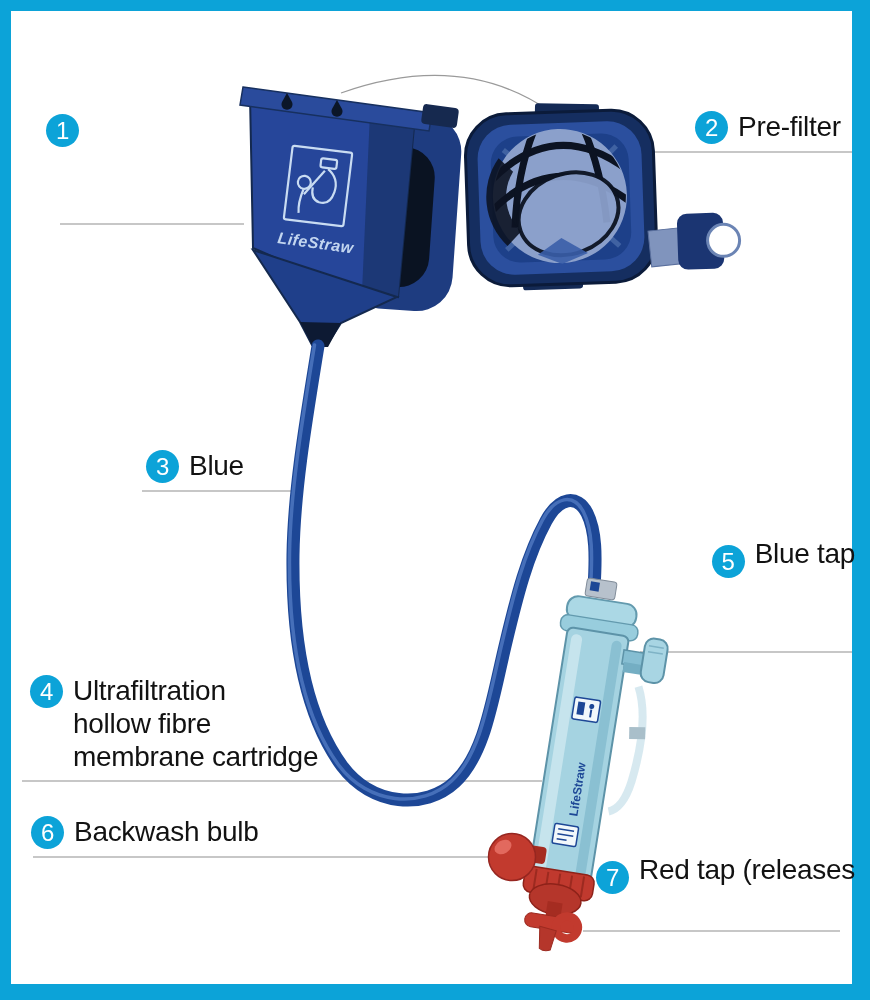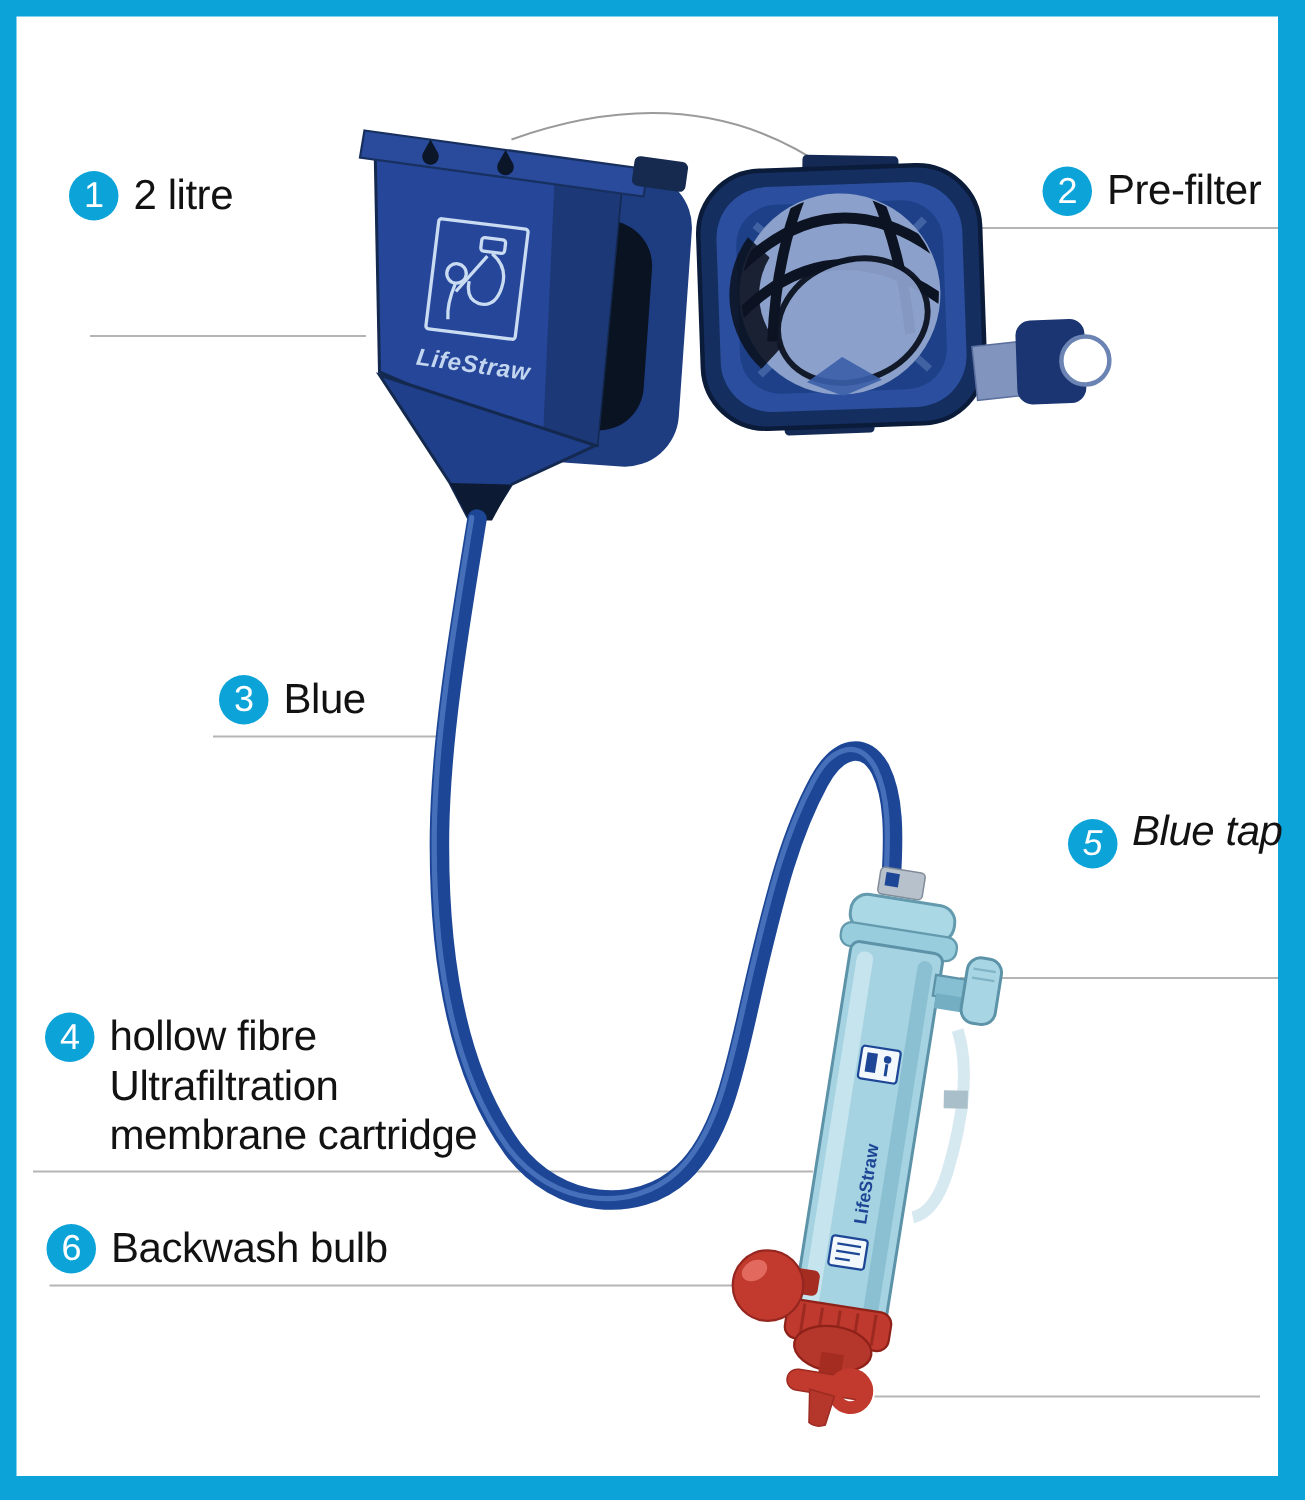--- a/index.html
+++ b/index.html
@@ -22,21 +22,21 @@
     background:#0ca3d8;color:#ffffff;font-size:24px;font-weight:400;
     display:flex;align-items:center;justify-content:center;margin-top:1px;
   }
   .lines{display:flex;flex-direction:column;}
   .lines span{display:block;white-space:nowrap;}
 
   .label-right{
     position:absolute;text-align:right;font-size:28px;line-height:33px;
     color:#121212;letter-spacing:-0.3px;
   }
-  .label-right .row{white-space:nowrap;font-style:italic;}
+  .label-right .row{white-space:nowrap;}
   .label-right .num{
     display:inline-flex;vertical-align:-7px;margin-right:10px;margin-top:0;
   }
   .label-right .ln{display:block;white-space:nowrap;}
 
   svg text{font-family:"Liberation Sans",sans-serif;}
 </style>
 </head>
 <body>
 
@@ -167,54 +167,54 @@
     <g>
       <rect x="526" y="846" width="20" height="17" rx="4" fill="#a52c21" transform="rotate(9 536 854)"></rect>
       <circle cx="512" cy="857" r="23.5" fill="#c23a2e" stroke="#962620" stroke-width="1.5"></circle>
       <ellipse cx="503" cy="847" rx="9" ry="6.5" fill="#e2695e" transform="rotate(-30 503 847)"></ellipse>
     </g>
   </svg>
 
   <div class="label" style="left:46px;top:113px;">
     <span class="num">1</span>
     <span class="lines">
-      <span>2 litre</span>
     </span>
   </div>
 
   <div class="label" style="left:695px;top:110px;">
     <span class="num">2</span>
     <span class="lines">
       <span>Pre-filter</span>
     </span>
   </div>
 
   <div class="label" style="left:146px;top:449px;">
     <span class="num">3</span>
     <span class="lines">
       <span>Blue</span>
     </span>
   </div>
 
   <div class="label" style="left:30px;top:674px;">
     <span class="num">4</span>
     <span class="lines">
+      <span>Ultrafiltration</span>
       <span>hollow fibre</span>
-      <span>Ultrafiltration</span>
       <span>membrane cartridge</span>
     </span>
   </div>
 
   <div class="label-right" style="right:15px;top:537px;">
     <span class="row"><span class="num">5</span><span>Blue tap</span></span>
   </div>
 
   <div class="label" style="left:31px;top:815px;">
     <span class="num">6</span>
     <span class="lines">
       <span>Backwash bulb</span>
     </span>
   </div>
 
   <div class="label-right" style="right:15px;top:853px;">
+    <span class="row"><span class="num">7</span><span>Red tap (releases</span></span>
   </div>
 
 </div>
 
 </body></html>

